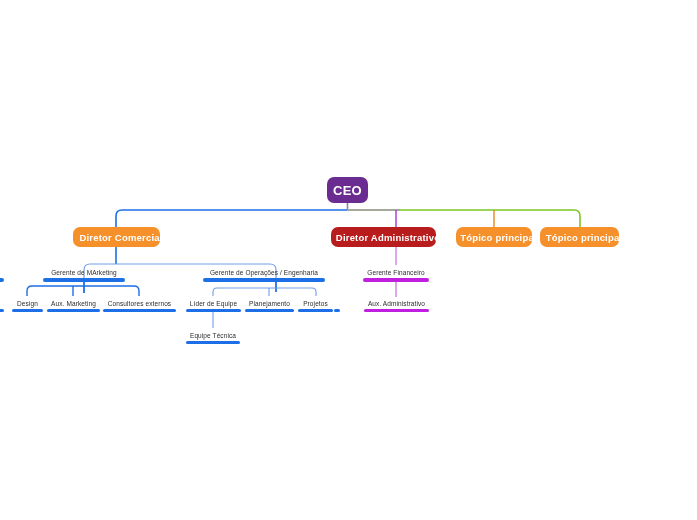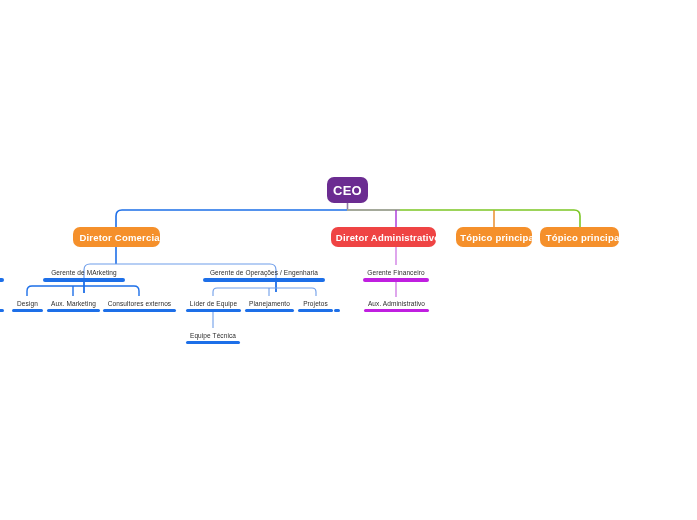--- a/index.html
+++ b/index.html
@@ -109,21 +109,21 @@
   </svg>
 
   <div class="node pill root" style="left:327px; top:177px; width:41px; height:26px; background:#6B2C91;">
     <span>CEO</span>
   </div>
 
   <div class="node pill lvl1" style="left:73px; top:227px; width:87px; height:20px; background:#F5902B;">
     <span>Diretor Comercial</span>
   </div>
 
-  <div class="node pill lvl1" style="left:331px; top:227px; width:105px; height:20px; background:#ef4444;">
+  <div class="node pill lvl1" style="left:331px; top:227px; width:105px; height:20px; background:#b91c1c;">
     <span>Diretor Administrativo</span>
   </div>
 
   <div class="node pill lvl1" style="left:456px; top:227px; width:76px; height:20px; background:#F5902B;">
     <span>Tópico principal</span>
   </div>
 
   <div class="node pill lvl1" style="left:540px; top:227px; width:79px; height:20px; background:#F5902B;">
     <span>Tópico principal</span>
   </div>

